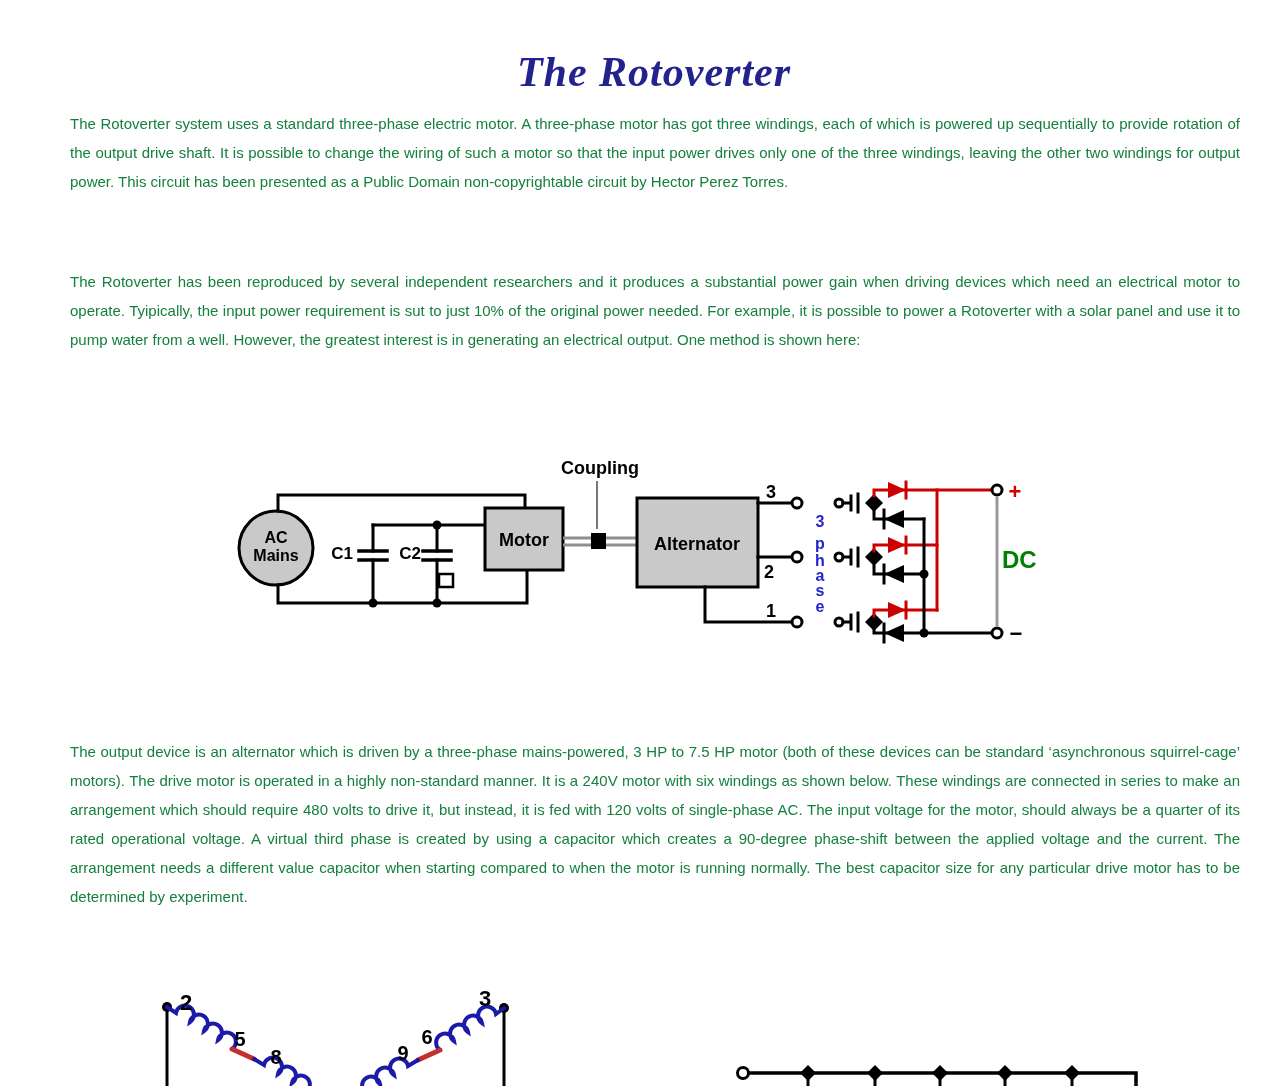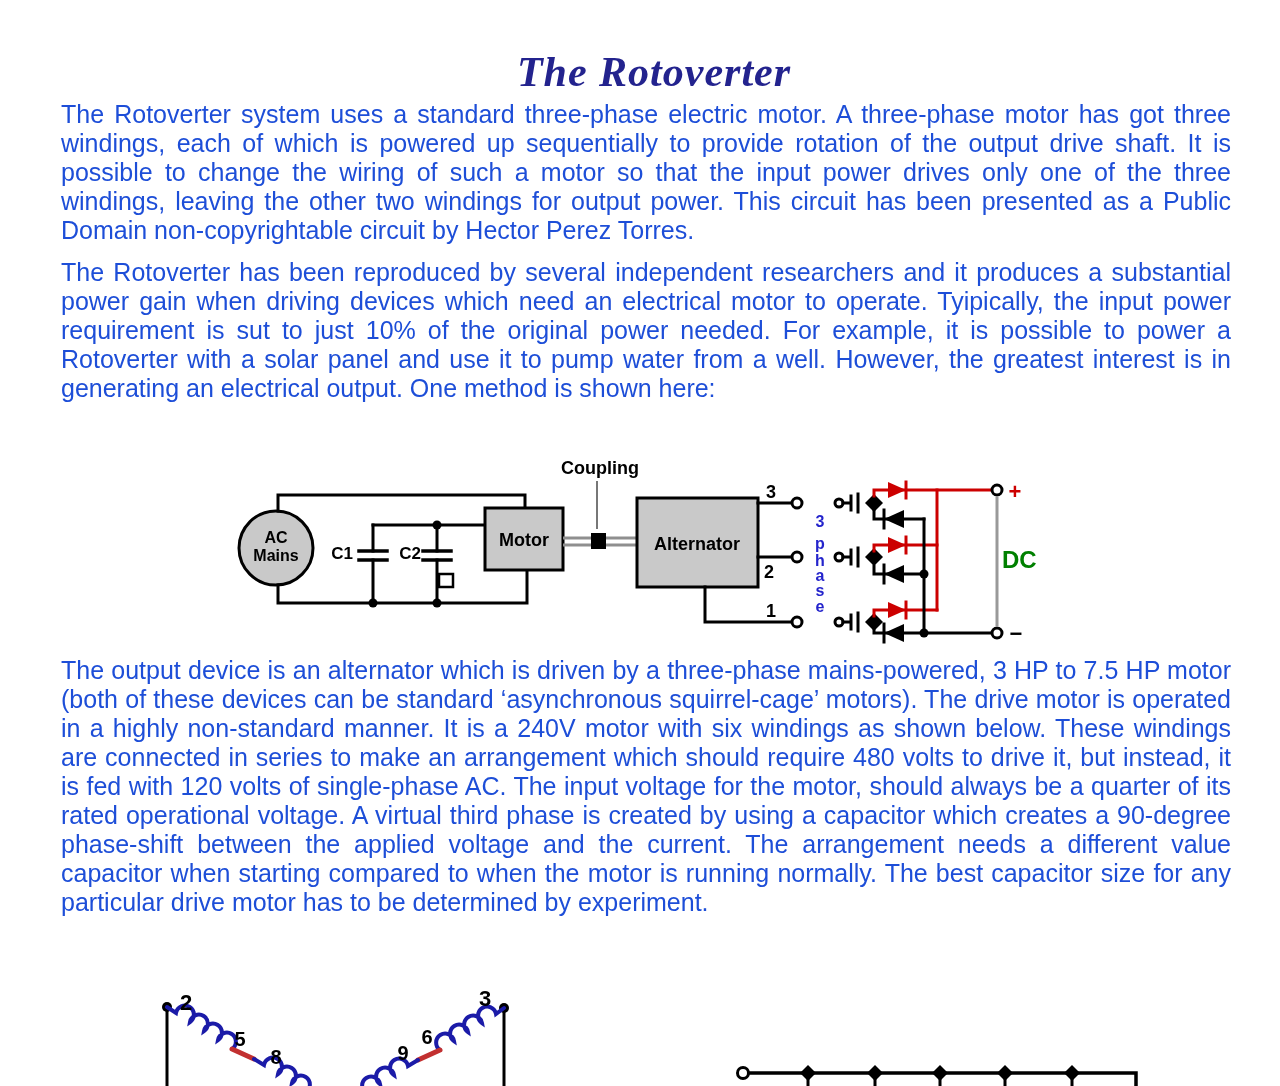--- a/index.html
+++ b/index.html
@@ -13,28 +13,28 @@
   .title{
     position:absolute;top:34px;left:0;width:1280px;
     margin:14px;text-align:center;
     font-family:"Liberation Serif",serif;
     font-style:italic;font-weight:bold;
     font-size:42px;line-height:48px;
     color:var(--title-navy,#23238E);
     letter-spacing:1px;
   }
   .body-par{
-    position:absolute;left:57px;width:1170px;margin:4px;
-    font-size:25px;line-height:29px;
+    position:absolute;left:57px;width:1170px;margin:13px;
+    font-size:15px;line-height:29px;
     text-align:justify;
-    color:#1d4ed8;
+    color:#15803d;
   }
   .p1{top:96px;}
   .p2{top:254px;}
-  .p3{top:652px;}
+  .p3{top:724px;}
   .svg-layer{position:absolute;left:0;}
   .svg1{top:440px;}
   .svg2{top:985px;}
   svg text{font-family:"Liberation Sans",sans-serif;font-weight:bold;fill:#000;}
   .wire{stroke:#000;stroke-width:3;fill:none;stroke-linecap:square;}
   .wire-th{stroke:#000;stroke-width:3.5;fill:none;stroke-linecap:square;}
   .gbox{fill:var(--box-fill,#C9C9C9);stroke:var(--box-border,#000);stroke-width:3;}
   .term{fill:#fff;stroke:#000;stroke-width:3;}
   .dot{fill:#000;stroke:none;}
   .redwire{stroke:var(--red,#C00);stroke-width:3;fill:none;stroke-linecap:square;}

